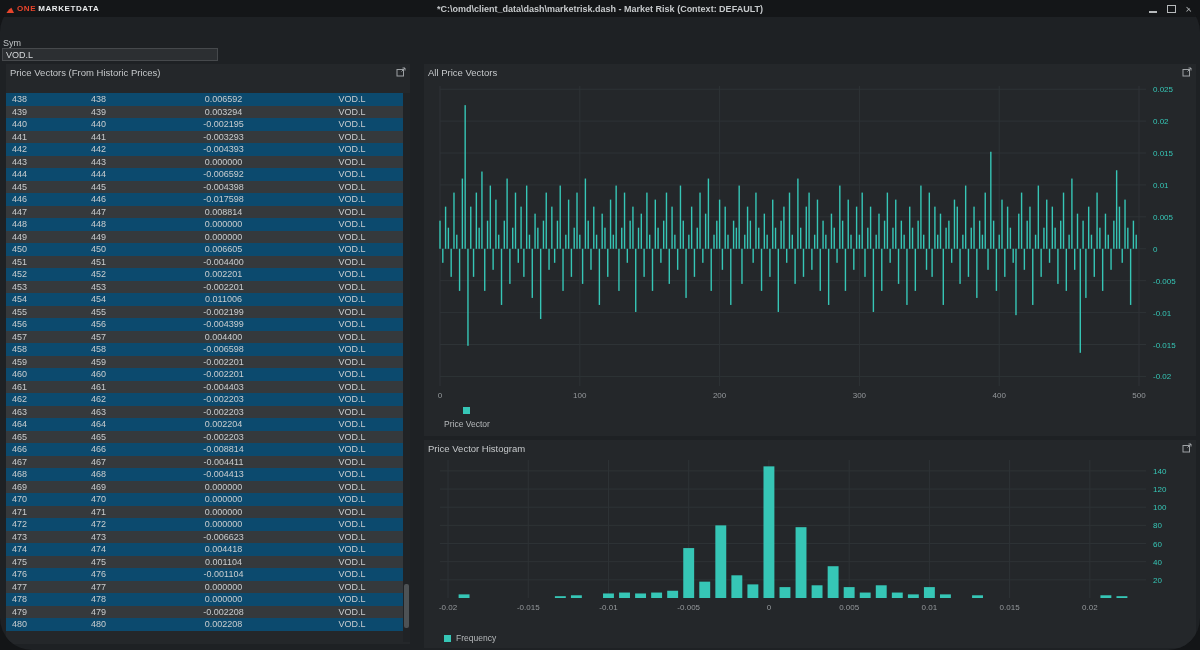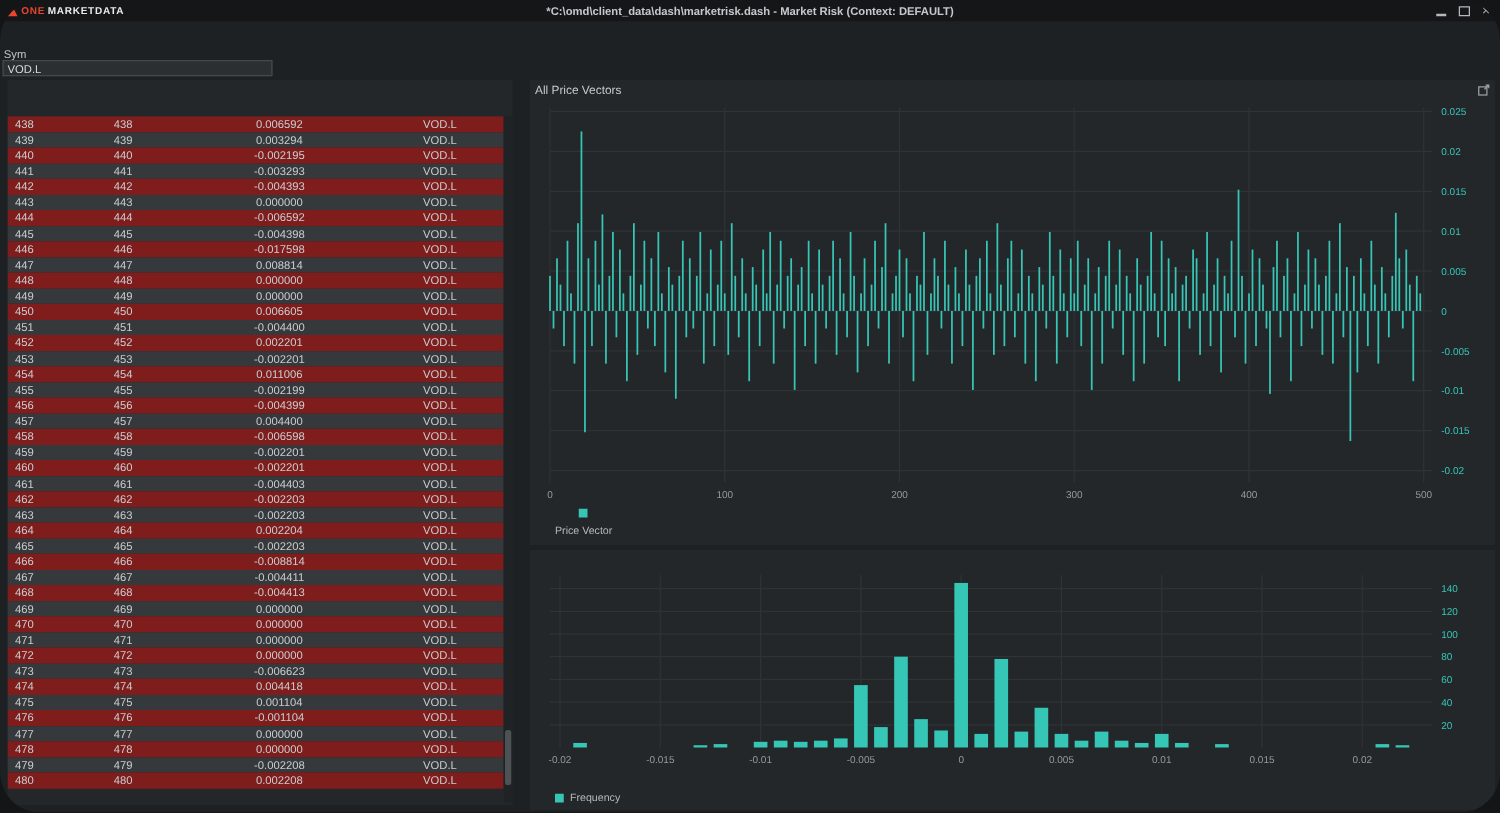--- a/index.html
+++ b/index.html
@@ -40,21 +40,21 @@
   .panel-bottomright{left:424px;top:440px;width:772px;height:208px;}
   .phead{height:16px;display:flex;align-items:center;justify-content:space-between;padding:0 4px;}
   .ptitle{font-size:9.5px;color:#c6c9cb;white-space:nowrap;}
   .expand-icon{width:10px;height:10px;}
 
   
   .thead{display:flex;height:13px;background:#d6d8d9;align-items:center;}
   .thead .tcell{color:#2f3234;font-weight:bold;}
   .tbody{position:absolute;top:29px;left:0;right:7px;bottom:0;overflow:hidden;}
   .trow{display:flex;height:12.5px;align-items:center;}
-  .trow.even{background:#7f1d1d;}
+  .trow.even{background:#0c4a6e;}
   .trow.odd{background:#35393c;}
   .tcell{font-size:9px;color:#c9ccce;white-space:nowrap;overflow:hidden;}
   .c0{width:45px;padding-left:6px;box-sizing:border-box;text-align:left;}
   .c1{width:95px;text-align:center;}
   .c2{width:155px;text-align:center;}
   .c3{width:102px;text-align:center;}
   .vscroll{position:absolute;top:29px;right:0;width:7px;bottom:2px;background:#202326;}
   .vthumb{position:absolute;left:1px;width:5px;bottom:14px;height:44px;background:#4d5255;border-radius:2px;}
 
   
@@ -82,20 +82,27 @@
       <span class="wc wc-res"></span>
       <span class="wc wc-close">×</span>
     </div>
   </div>
 
 
   <div class="sym-label">Sym</div>
   <input class="sym-input" value="VOD.L" style="">
 
   <div class="panel panel-left">
+    <div class="phead">
+      <span class="ptitle">Price Vectors (From Historic Prices)</span>
+      <svg class="expand-icon" viewBox="0 0 10 10">
+        <rect x="1" y="2.5" width="6.5" height="6.5" fill="none" stroke="#9da1a4" stroke-width="1"></rect>
+        <path d="M5.5 4.5 L9 1 M6.5 1 H9 V3.5" fill="none" stroke="#9da1a4" stroke-width="1"></path>
+      </svg>
+    </div>
     <div class="tbody">
         <div class="trow even">
           <div class="tcell c0">438</div>
           <div class="tcell c1">438</div>
           <div class="tcell c2">0.006592</div>
           <div class="tcell c3">VOD.L</div>
         </div>
         <div class="trow odd">
           <div class="tcell c0">439</div>
           <div class="tcell c1">439</div>
@@ -646,20 +653,27 @@
         <rect x="708.72" y="140.68" width="1.4" height="28.09" fill="#36c6b6"></rect>
         <rect x="711.51" y="154.72" width="1.4" height="14.04" fill="#36c6b6"></rect>
       </svg>
     <div class="legend legend-topright">
       <span class="swatch"></span>
       <span class="legend-label">Price Vector</span>
     </div>
   </div>
 
   <div class="panel panel-bottomright">
+    <div class="phead">
+      <span class="ptitle">Price Vector Histogram</span>
+      <svg class="expand-icon" viewBox="0 0 10 10">
+        <rect x="1" y="2.5" width="6.5" height="6.5" fill="none" stroke="#9da1a4" stroke-width="1"></rect>
+        <path d="M5.5 4.5 L9 1 M6.5 1 H9 V3.5" fill="none" stroke="#9da1a4" stroke-width="1"></path>
+      </svg>
+    </div>
     <svg class="chart-svg" width="772" height="170">
         <line x1="16" x2="722" y1="123.8421052631579" y2="123.8421052631579" stroke="#2e3336" stroke-width="1"></line>
         <text x="729" y="126.8421052631579" fill="#36c6b6" font-size="8" font-family="Liberation Sans, sans-serif">20</text>
         <line x1="16" x2="722" y1="105.68421052631578" y2="105.68421052631578" stroke="#2e3336" stroke-width="1"></line>
         <text x="729" y="108.68421052631578" fill="#36c6b6" font-size="8" font-family="Liberation Sans, sans-serif">40</text>
         <line x1="16" x2="722" y1="87.52631578947368" y2="87.52631578947368" stroke="#2e3336" stroke-width="1"></line>
         <text x="729" y="90.52631578947368" fill="#36c6b6" font-size="8" font-family="Liberation Sans, sans-serif">60</text>
         <line x1="16" x2="722" y1="69.36842105263158" y2="69.36842105263158" stroke="#2e3336" stroke-width="1"></line>
         <text x="729" y="72.36842105263158" fill="#36c6b6" font-size="8" font-family="Liberation Sans, sans-serif">80</text>
         <line x1="16" x2="722" y1="51.21052631578947" y2="51.21052631578947" stroke="#2e3336" stroke-width="1"></line>

